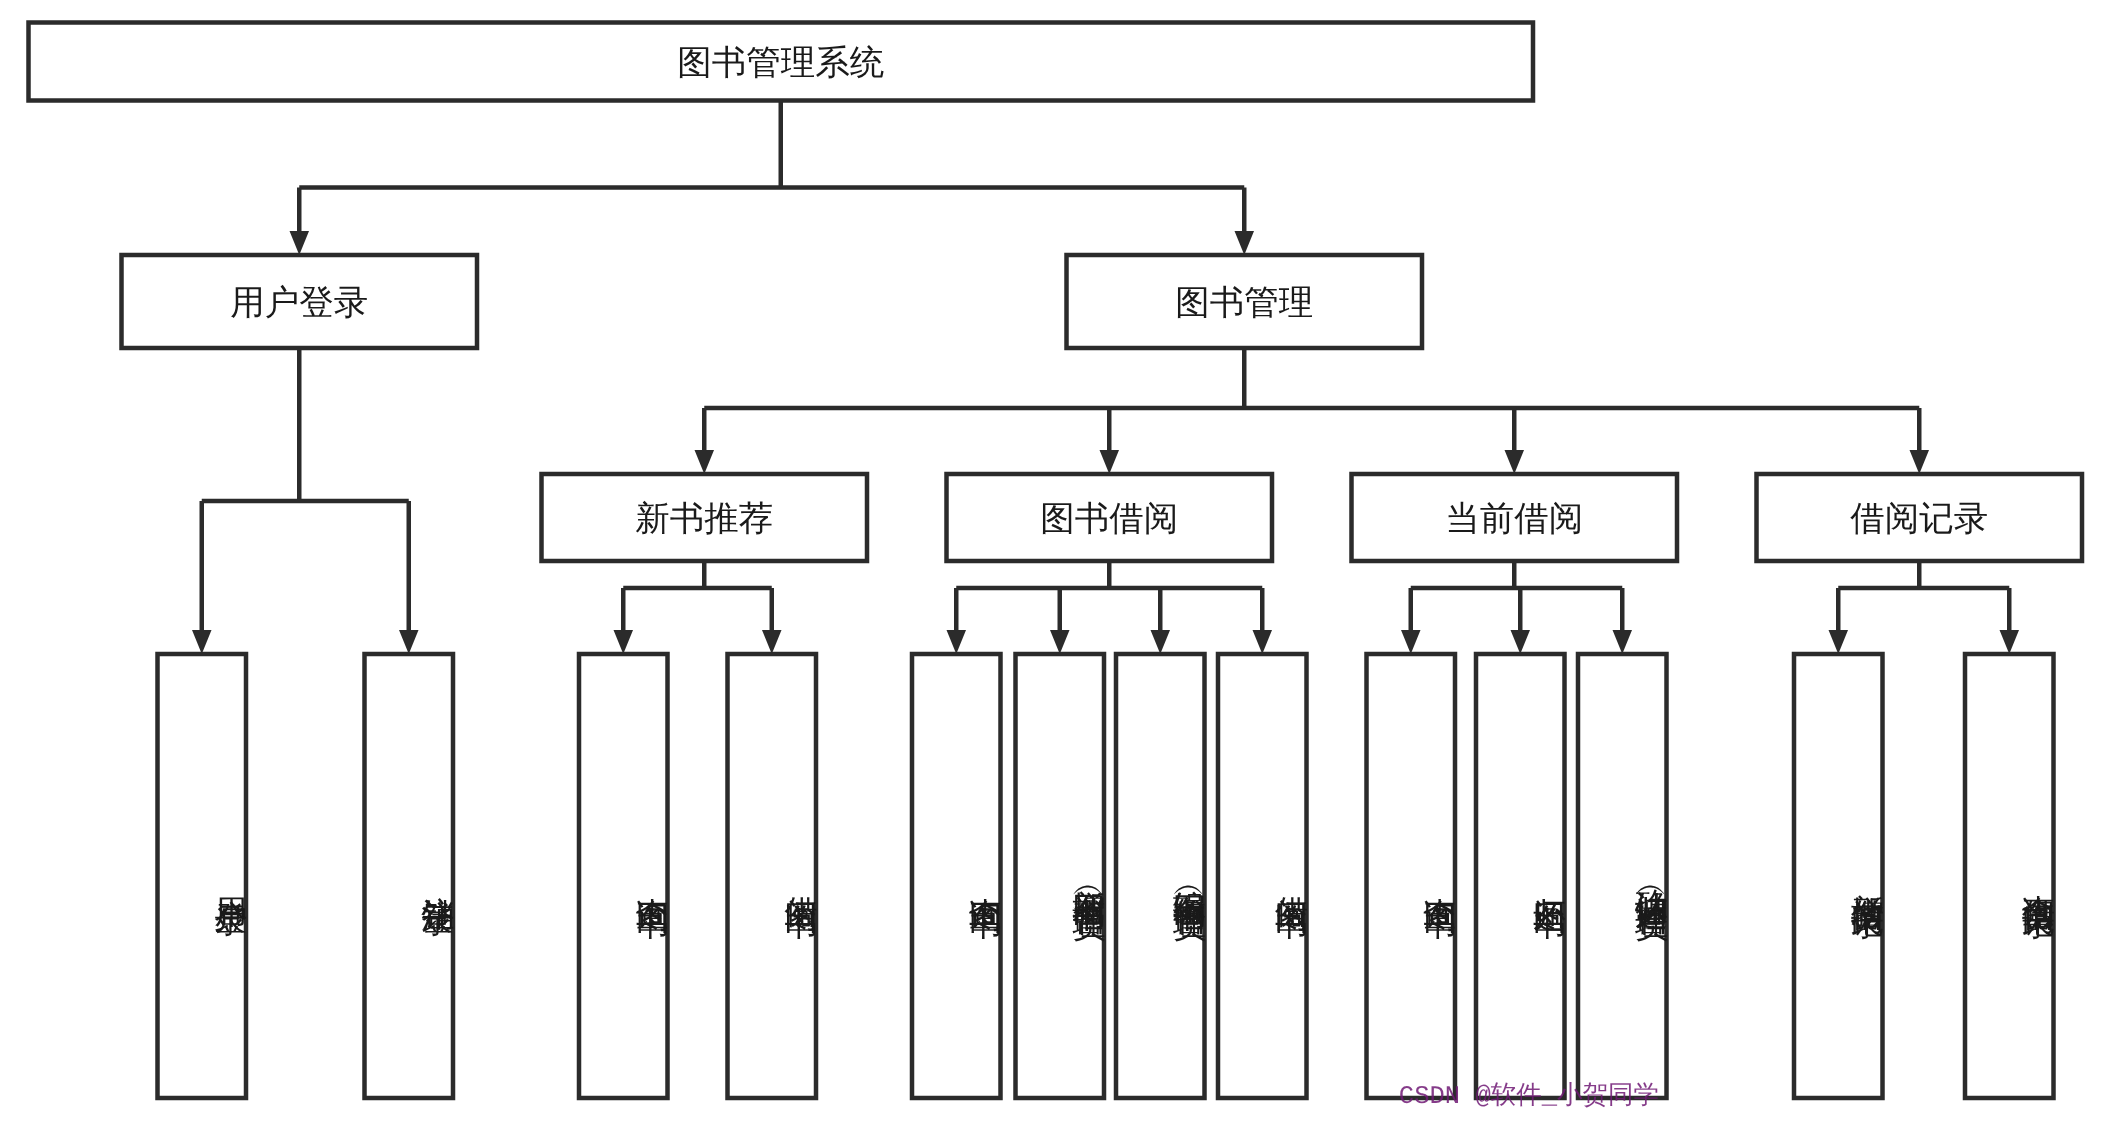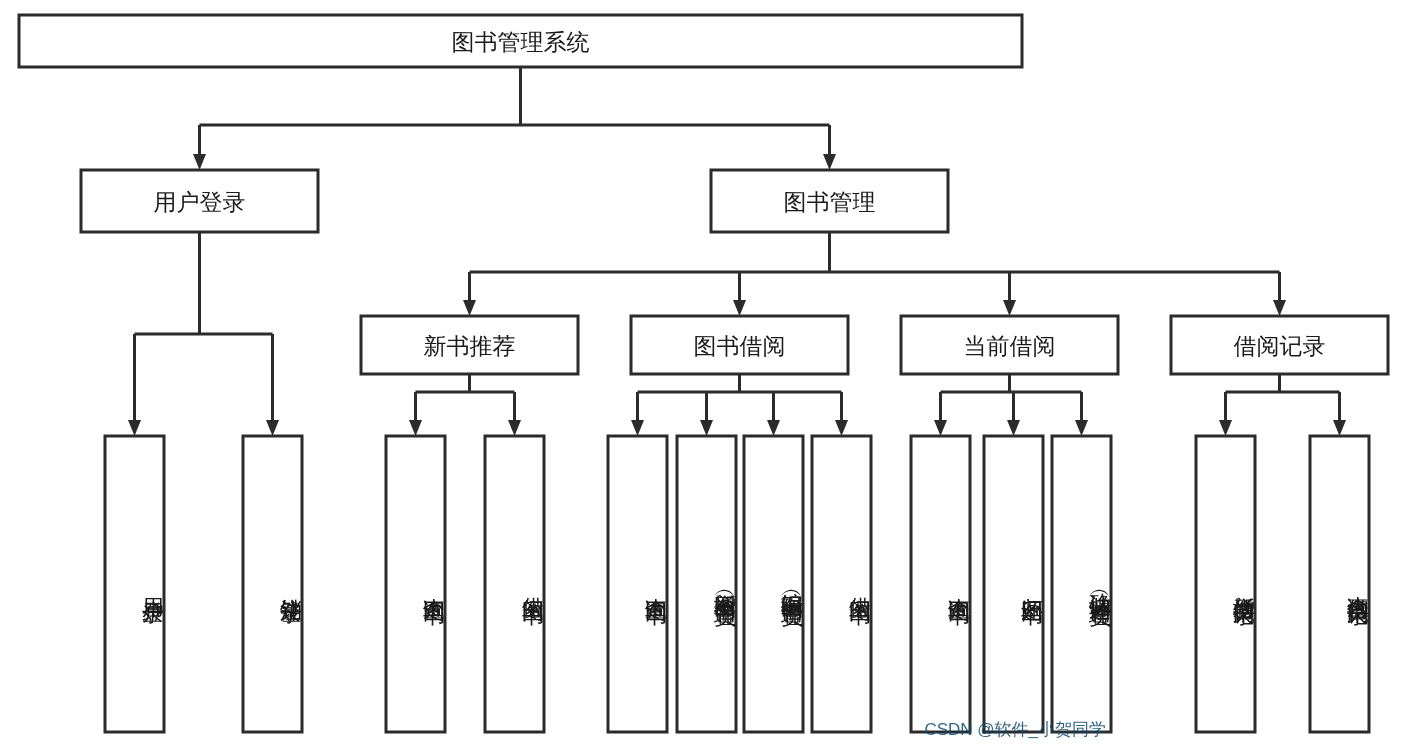--- a/index.html
+++ b/index.html
@@ -61,23 +61,23 @@
     letter-spacing: 2px;
     display: flex;
     align-items: flex-start;
     justify-content: center;
     pointer-events: none;
   }
   .watermark {
     position: absolute;
     right: 8px;
     bottom: 6px;
-    font-family: Liberation Sans, sans-serif;
+    font-family: Liberation Mono, monospace;
     font-size: 17px;
-    color: #0c4a6e;
+    color: #701a75;
     opacity: 0.85;
     white-space: nowrap;
   }
 </style>
 </head>
 <body>
 
 <div id="diagram-root">
   <svg id="flow" viewBox="0 0 1405 747">
     <g id="connectors">

